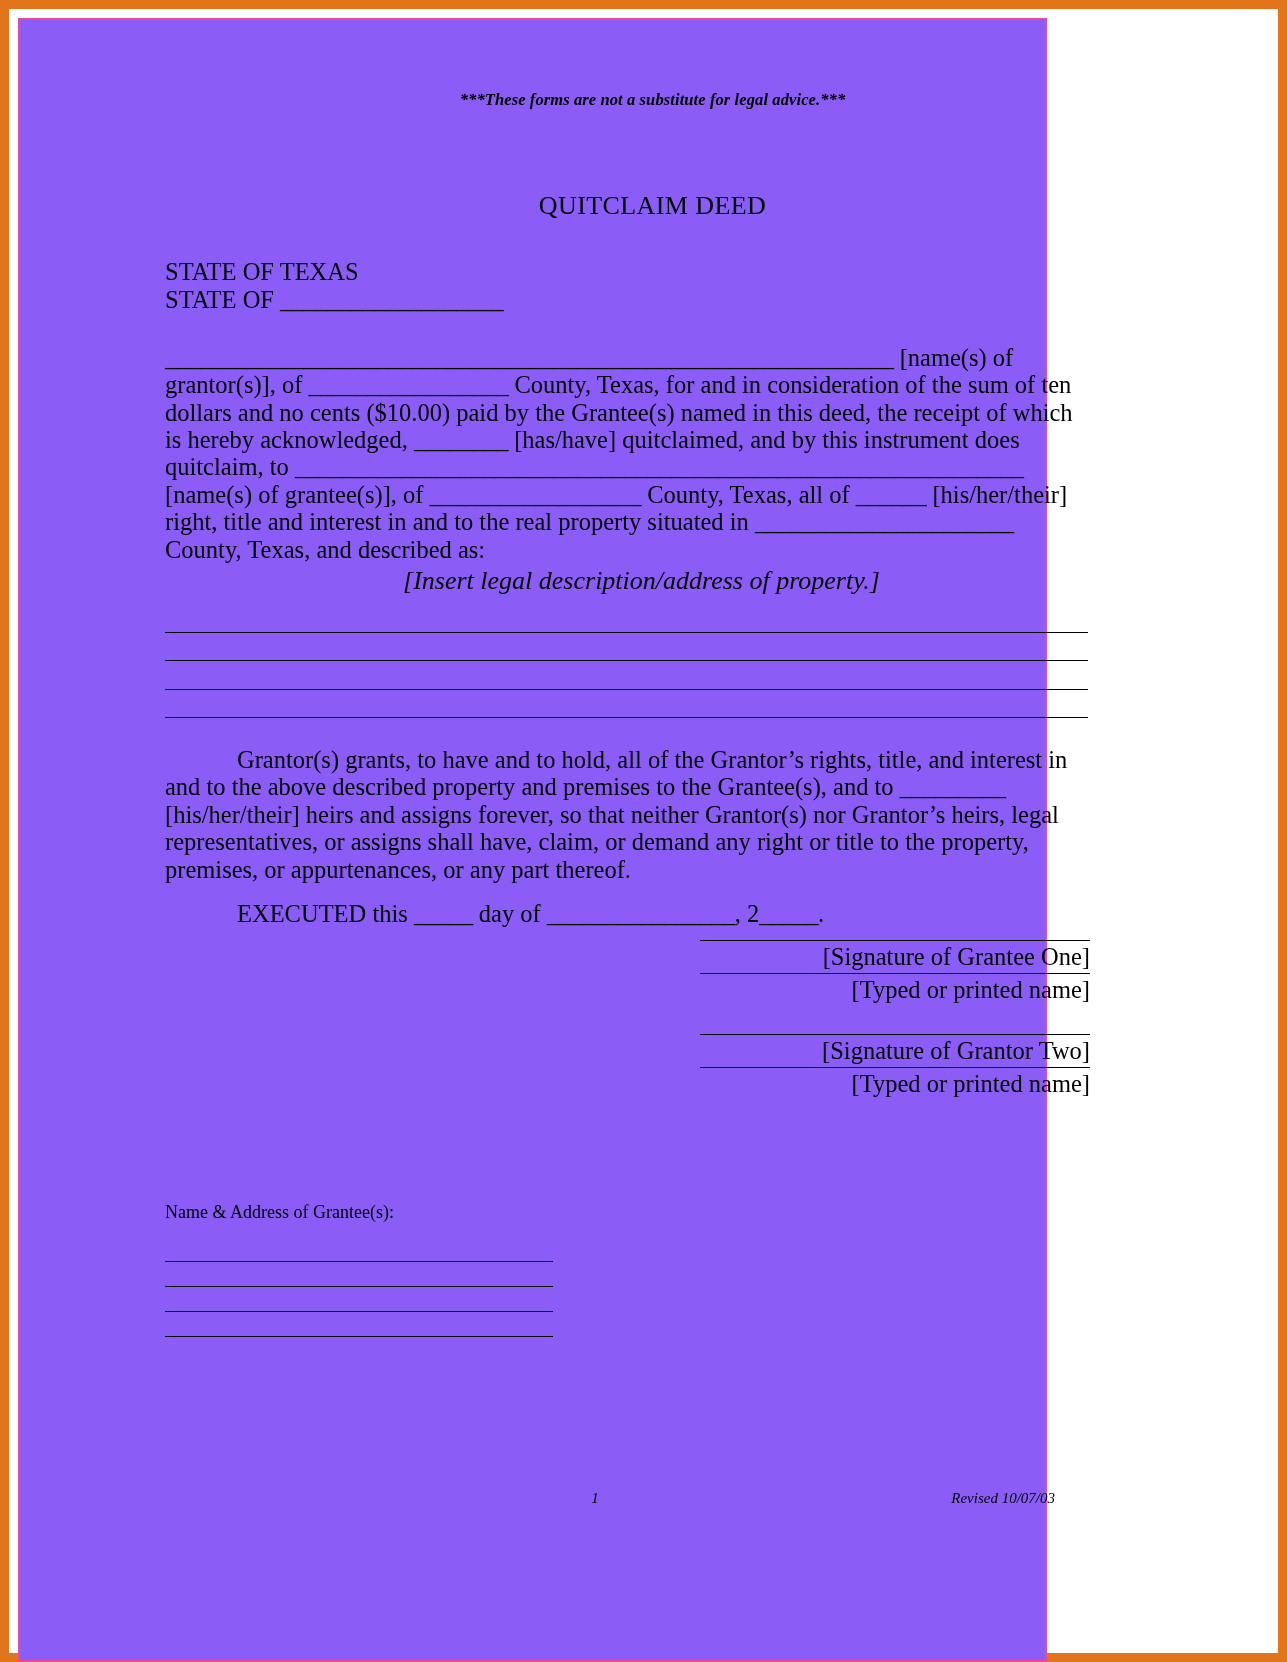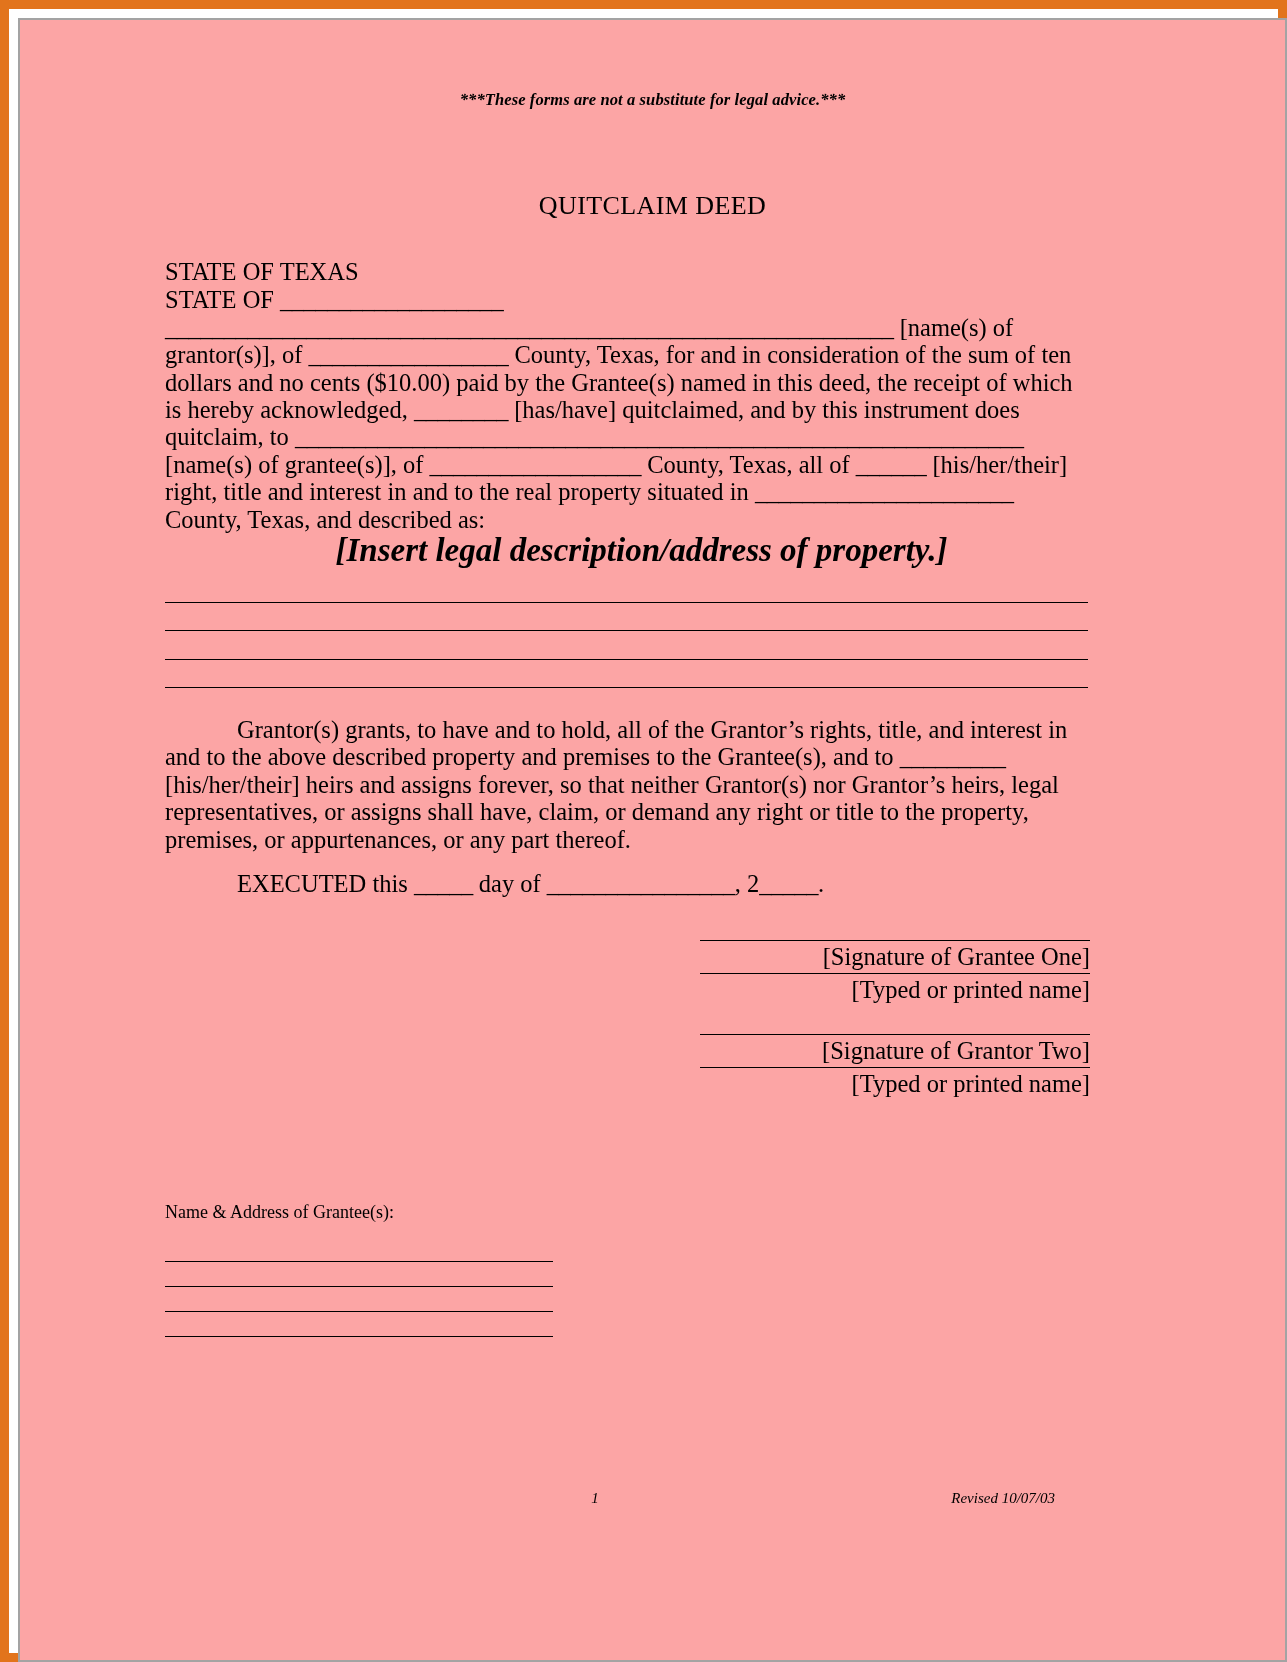--- a/index.html
+++ b/index.html
@@ -21,25 +21,25 @@
     left: 0; top: 0;
     width: 1287px;
     height: 1662px;
     box-sizing: border-box;
     border: 9px solid #E2741C;
     background: #ffffff;
   }
   .page-inner {
     position: absolute;
     left: 9px; top: 9px;
-    width: 1269px;
+    width: 1029px;
     height: 1644px;
     box-sizing: border-box;
-    border: 2px solid #a3a3a3;
-    background: #fca5a5;
+    border: 2px solid #ec4899;
+    background: #8b5cf6;
   }
 
   .sheet {
     position: absolute;
     left: 0; top: 0;
     width: 1265px;
     height: 1640px;
     box-sizing: border-box;
     padding: 0;
   }
@@ -78,31 +78,31 @@
     font-size: 24.5px;
     line-height: 27.4px;
   }
 
   .state-line { white-space: nowrap; }
   .county-line { white-space: nowrap; margin-top: 1px; }
 
   .blank { letter-spacing: -0.5px; }
 
   .para {
+    margin-top: 30px;
     text-align: left;
   }
   .para .indent { display: inline-block; width: 0; }
 
   .insert-note {
     margin-top: 4px;
     text-align: center;
     font-style: italic;
-    font-size: 33px;
+    font-size: 26px;
     padding-left: 30px;
-    font-weight: bold;
   }
 
   .rule-block {
     margin-top: 10px;
   }
   .rule-block .rule {
     border-bottom: 1.6px solid #000;
     height: 27.4px;
   }
 

